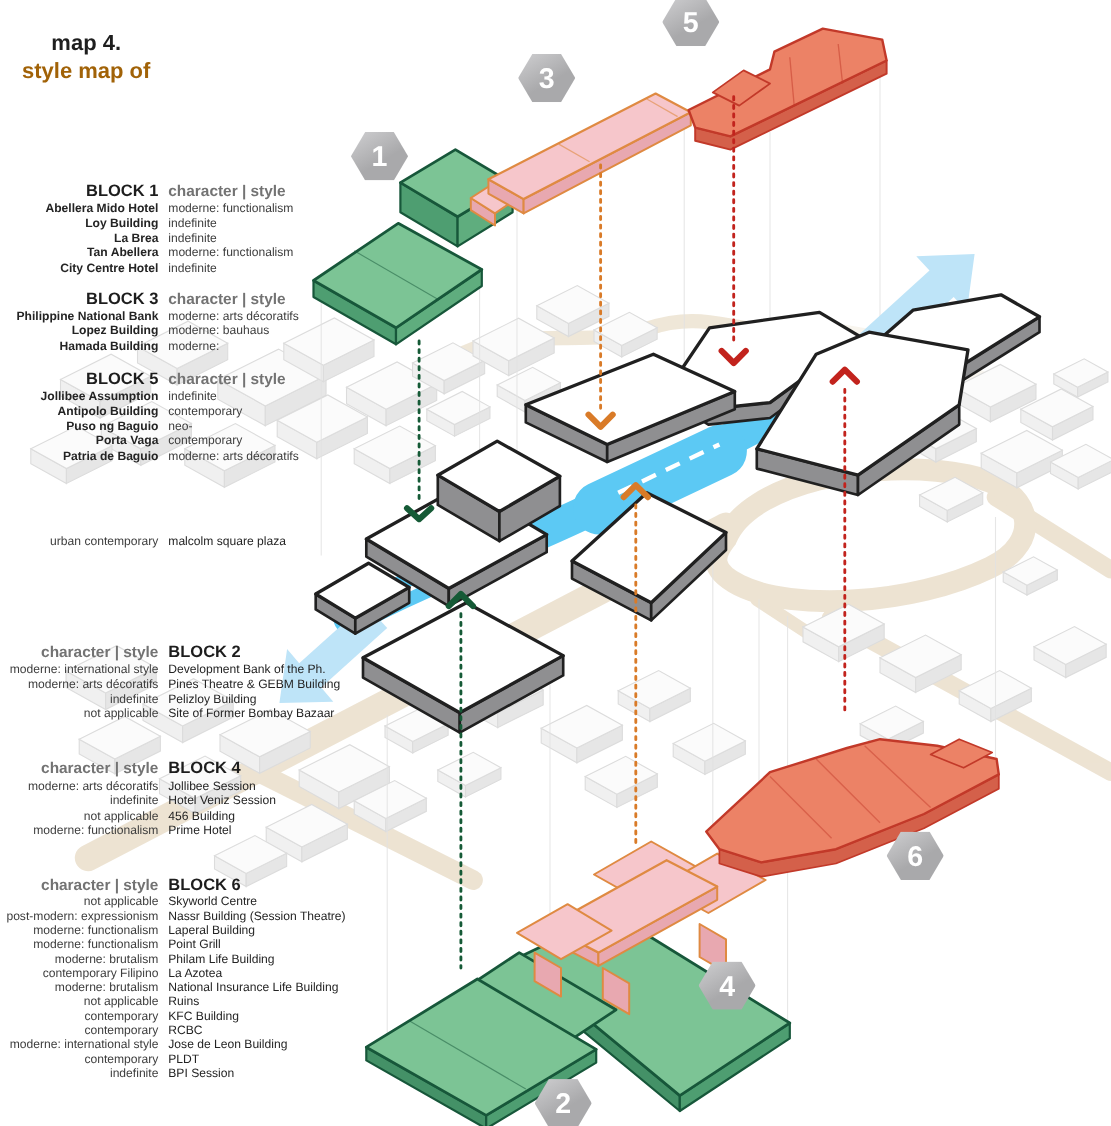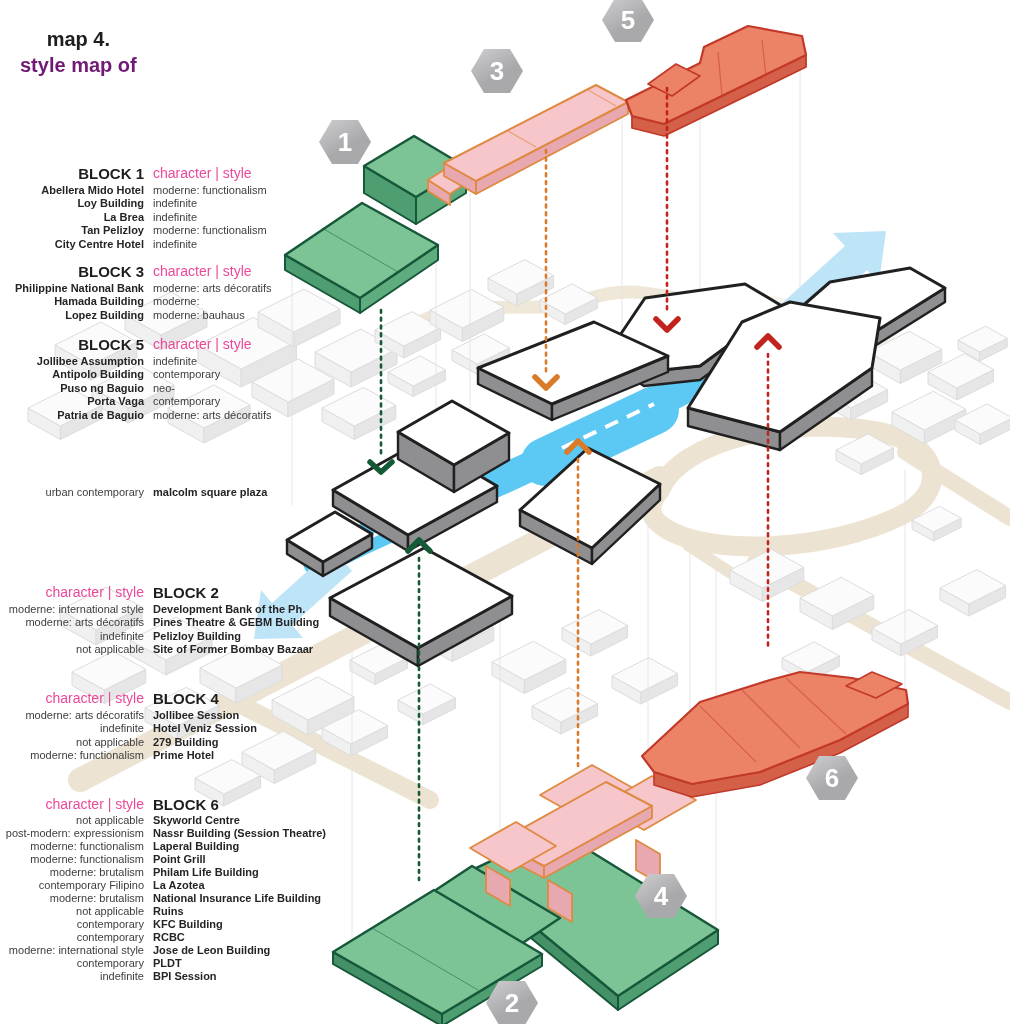--- a/index.html
+++ b/index.html
@@ -2,32 +2,32 @@
 <html><head>
 <meta charset="utf-8">
 <style>
   html,body{margin:0;padding:0;}
   body{width:1010px;height:1024px;position:relative;overflow:hidden;background:#fff;
        font-family:"Liberation Sans",sans-serif;}
   #map-svg{position:absolute;left:0;top:0;z-index:1;}
 
   .title{position:absolute;left:20px;top:26px;z-index:5;font-weight:700;font-size:20px;line-height:26px;}
   .title .t-black{color:#1e1e1e;text-align:center;}
-  .title .t-purple{color:#701a75;}
+  .title .t-purple{color:#a16207;}
 
   .legend{position:absolute;z-index:5;width:345px;}
   .brow{display:grid;grid-template-columns:140px auto;column-gap:9px;font-size:11px;line-height:13.5px;}
   .legend.tight .brow{line-height:13.0px;}
   .c1{text-align:right;}
   .left  .c1{font-weight:700;color:#242424;text-align:right;}
   .left  .c2{color:#3d3d3d;}
   .right .c1{color:#3d3d3d;}
-  .right .c2{font-weight:700;color:#242424;}
+  .right .c2{font-weight:400;color:#242424;}
   .bhead{margin-bottom:3px;}
-  .bhead .bcol{font-size:14px;font-weight:400;color:#ec4899;}
+  .bhead .bcol{font-size:14px;font-weight:700;color:#737373;}
   .bhead .blabel{font-size:15px;font-weight:700;color:#1d1d1d;}
 
   .hex{position:absolute;width:52px;height:44px;z-index:6;
        clip-path:polygon(25% 0,75% 0,100% 50%,75% 100%,25% 100%,0 50%);
        background:linear-gradient(150deg,#c7c7c9 12%,#a9a9ab 58%);
        color:#fff;font-weight:700;font-size:26px;
        display:flex;align-items:center;justify-content:center;}
 </style>
 </head>
 <body>
@@ -338,44 +338,44 @@
     </div>
     <div class="brow">
       <span class="c1">Loy Building</span>
       <span class="c2">indefinite</span>
     </div>
     <div class="brow">
       <span class="c1">La Brea</span>
       <span class="c2">indefinite</span>
     </div>
     <div class="brow">
-      <span class="c1">Tan Pelizloy</span>
+      <span class="c1">Tan Abellera</span>
       <span class="c2">moderne: functionalism</span>
     </div>
     <div class="brow">
       <span class="c1">City Centre Hotel</span>
       <span class="c2">indefinite</span>
     </div>
   </div>
 <div class="legend left" style="left:4px;top:265px;">
     <div class="brow bhead">
       <span class="c1 blabel">BLOCK 3</span>
       <span class="c2 bcol">character | style</span>
     </div>
     <div class="brow">
       <span class="c1">Philippine National Bank</span>
       <span class="c2">moderne: arts décoratifs</span>
     </div>
     <div class="brow">
+      <span class="c1">Lopez Building</span>
+      <span class="c2">moderne: bauhaus</span>
+    </div>
+    <div class="brow">
       <span class="c1">Hamada Building</span>
       <span class="c2">moderne:</span>
-    </div>
-    <div class="brow">
-      <span class="c1">Lopez Building</span>
-      <span class="c2">moderne: bauhaus</span>
     </div>
   </div>
 <div class="legend left" style="left:4px;top:338px;">
     <div class="brow bhead">
       <span class="c1 blabel">BLOCK 5</span>
       <span class="c2 bcol">character | style</span>
     </div>
     <div class="brow">
       <span class="c1">Jollibee Assumption</span>
       <span class="c2">indefinite</span>
@@ -427,21 +427,21 @@
     <div class="brow">
       <span class="c1">moderne: arts décoratifs</span>
       <span class="c2">Jollibee Session</span>
     </div>
     <div class="brow">
       <span class="c1">indefinite</span>
       <span class="c2">Hotel Veniz Session</span>
     </div>
     <div class="brow">
       <span class="c1">not applicable</span>
-      <span class="c2">279 Building</span>
+      <span class="c2">456 Building</span>
     </div>
     <div class="brow">
       <span class="c1">moderne: functionalism</span>
       <span class="c2">Prime Hotel</span>
     </div>
   </div>
 <div class="legend right tight" style="left:4px;top:798px;">
     <div class="brow bhead">
       <span class="c1 bcol">character | style</span>
       <span class="c2 blabel">BLOCK 6</span>

